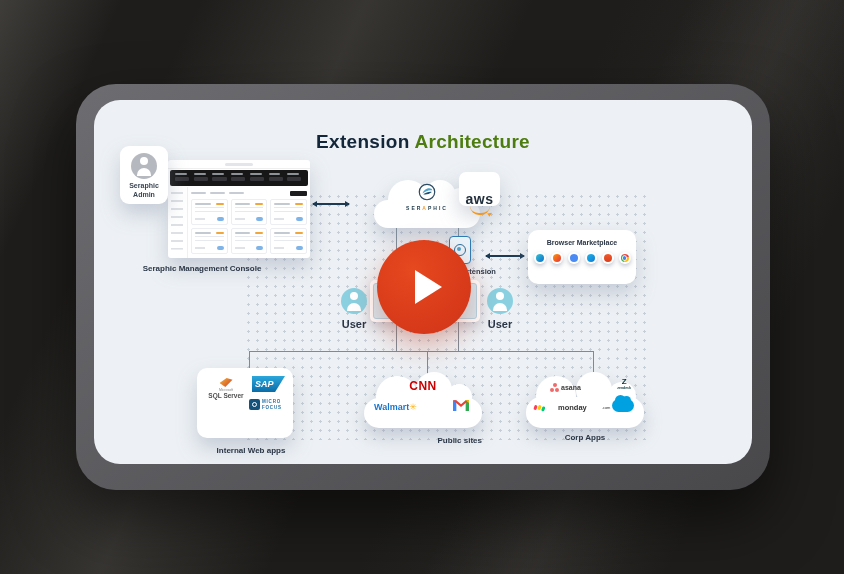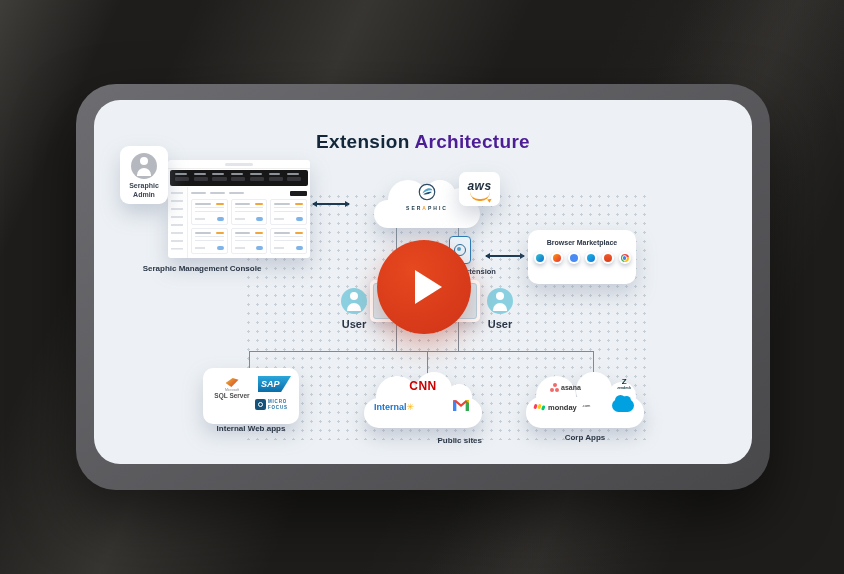--- a/index.html
+++ b/index.html
@@ -24,21 +24,21 @@
     background:#edf1f5;overflow:hidden;
   }
   .dots{
     position:absolute;left:150px;top:92px;width:402px;height:248px;z-index:0;opacity:.85;
     background-image:radial-gradient(circle,#bfc8d2 1px,transparent 1.3px);
     background-size:9px 9px;
   }
   
   .title{position:absolute;top:31px;left:0;width:100%;text-align:center;z-index:2;
     font-size:19px;font-weight:700;color:#14273a;letter-spacing:.3px;}
-  .title .hl{color:#4c1d95;}
+  .title .hl{color:#4d7c0f;}
   
   .card{position:absolute;background:#fff;box-shadow:0 10px 20px rgba(135,145,165,.38);}
   .cap{position:absolute;text-align:center;font-size:8px;font-weight:700;color:#2b3646;z-index:2;}
   .line{position:absolute;background:#7d8b97;z-index:1;}
   .arrow{position:absolute;height:2px;background:#1c3a52;z-index:2;}
   .arrow::before,.arrow::after{content:"";position:absolute;top:-2px;width:0;height:0;
     border-top:3px solid transparent;border-bottom:3px solid transparent;}
   .arrow::before{left:-1px;border-right:5px solid #1c3a52;}
   .arrow::after{right:-1px;border-left:5px solid #1c3a52;}
   .person{position:absolute;inset:0;}
@@ -83,21 +83,21 @@
   .cl-ser .b0{bottom:0;left:0;width:106px;height:28px;border-radius:14px;}
   .cl-ser .b1{left:14px;top:2px;width:40px;height:40px;border-radius:50%;}
   .cl-ser .b2{left:50px;top:2px;width:32px;height:32px;border-radius:50%;}
   .cl-ser .b3{left:74px;top:10px;width:24px;height:24px;border-radius:50%;}
   .ser-logo{position:absolute;left:44px;top:5px;width:18px;height:18px;}
   .ser-word{position:absolute;left:0;top:27px;width:100%;text-align:center;
     font-size:5px;font-weight:700;letter-spacing:2px;color:#25404f;}
   .ser-word .oa{color:#f09a38;}
   
   .aws{left:365px;top:72px;width:41px;height:34px;border-radius:7px;z-index:3;text-align:center;}
-  .aws .awst{font-size:12px;font-weight:700;color:#222f3d;letter-spacing:.5px;margin-top:8px;line-height:1;font-style:italic;}
+  .aws .awst{font-size:14px;font-weight:700;color:#222f3d;letter-spacing:.5px;margin-top:20px;line-height:1;}
   .aws-smile{width:20px;height:7px;margin:0 auto;border-bottom:2px solid #f7981d;border-radius:0 0 10px 10px;position:relative;}
   .aws-smile::after{content:"";position:absolute;right:-2px;bottom:-3px;width:0;height:0;
     border-left:4px solid #f7981d;border-top:2px solid transparent;border-bottom:2px solid transparent;transform:rotate(-35deg);}
   
   .ext{position:absolute;left:355px;top:136px;width:20px;height:26px;z-index:3;
     border:1.5px solid #2e7cb5;border-radius:4px;background:#eaf4fb;box-shadow:0 4px 8px rgba(120,140,170,.4);
     display:flex;align-items:center;justify-content:center;}
   .ext i{display:block;width:10px;height:10px;border:1px solid #2a6f9e;border-radius:50%;position:relative;}
   .ext i::after{content:"";position:absolute;left:2px;top:2px;width:4px;height:4px;border-radius:50%;background:#4da3cc;}
   .ext-label{left:344px;top:167px;width:80px;font-size:7.5px;}
@@ -115,21 +115,21 @@
   .bi-chrome{position:relative;background:conic-gradient(from -45deg,#ea4335 0 33%,#fbbc05 33% 66%,#34a853 66% 100%);}
   .bi-chrome::after{content:"";position:absolute;left:2.2px;top:2.2px;width:3.6px;height:3.6px;border-radius:50%;
     background:#4285f4;box-shadow:0 0 0 .8px #fff;}
   
   .user{position:absolute;width:26px;height:26px;border-radius:50%;background:#8ad0e0;z-index:2;}
   .user-label{width:40px;font-size:11px;}
   .laptop{position:absolute;left:276px;top:180px;width:110px;height:42px;background:#fff;border-radius:5px;
     box-shadow:0 6px 12px rgba(135,145,165,.35);z-index:2;}
   .laptop::after{content:"";position:absolute;inset:3px;background:#d6ebf4;border:1px solid #b3d6e6;border-radius:3px;}
   
-  .internal{left:109px;top:268px;width:96px;height:56px;border-radius:10px;z-index:2;}
+  .internal{left:103px;top:268px;width:96px;height:70px;border-radius:10px;z-index:2;}
   .sqls{position:absolute;left:6px;top:10px;width:46px;text-align:center;}
   .sql-arrow{width:13px;height:9px;margin:0 auto 1px;background:linear-gradient(135deg,#f2b43c,#cf3b23);
     clip-path:polygon(0 55%,55% 0,100% 20%,45% 100%);}
   .sql-ms{font-size:3.5px;color:#8a8a8a;line-height:1.2;}
   .sql-name{font-size:6.5px;font-weight:700;color:#4f4f4f;line-height:1.2;}
   .sap{position:absolute;left:55px;top:8px;width:33px;height:16px;
     background:linear-gradient(180deg,#2ba7dc,#0a6ca8);clip-path:polygon(0 0,100% 0,70% 100%,0 100%);
     color:#fff;font-weight:700;font-style:italic;font-size:9px;line-height:16px;padding-left:3px;box-sizing:border-box;}
   .mf{position:absolute;left:52px;top:31px;display:flex;align-items:center;gap:2px;}
   .mf-icon{width:11px;height:11px;background:#15537a;border-radius:2px;position:relative;}
@@ -152,21 +152,21 @@
   .cl-corp .b3{left:82px;top:12px;width:28px;height:28px;border-radius:50%;}
   .asana{position:absolute;left:24px;top:13px;display:flex;align-items:center;gap:2px;}
   .asana-dots{position:relative;width:9px;height:8px;}
   .asana-dots::before{content:"";position:absolute;left:2.5px;top:0;width:4px;height:4px;border-radius:50%;background:#f06a6a;}
   .asana-dots::after{content:"";position:absolute;left:0;top:4.5px;width:4px;height:4px;border-radius:50%;background:#f06a6a;
     box-shadow:5px 0 0 #f06a6a;}
   .asana-label{font-size:7px;font-weight:600;color:#3d3d3d;}
   .zendesk{position:absolute;right:13px;top:8px;text-align:center;line-height:1.1;}
   .zd-glyph{font-size:8px;font-weight:800;color:#03363d;}
   .zd-label{font-size:3.5px;font-weight:600;color:#03363d;}
-  .monday{position:absolute;left:8px;top:33px;display:flex;align-items:flex-start;gap:5px;}
+  .monday{position:absolute;left:8px;top:33px;display:flex;align-items:center;gap:15px;}
   .mo-dots{position:relative;width:9px;height:7px;}
   .mo-dots::before{content:"";position:absolute;left:0;top:1px;width:3px;height:5px;border-radius:2px;background:#ff3d57;transform:rotate(20deg);}
   .mo-dots::after{content:"";position:absolute;left:3.5px;top:1px;width:3px;height:5px;border-radius:2px;background:#ffcb00;transform:rotate(20deg);
     box-shadow:4px 0 0 #00ca72;}
   .mo-label{font-size:7.5px;font-weight:700;color:#333;}
   .mo-suffix{font-size:4px;font-weight:400;color:#333;}
   .sforce{position:absolute;right:10px;top:29px;width:22px;height:13px;background:#00a1e0;border-radius:8px;}
   .sforce::before{content:"";position:absolute;left:3px;top:-4px;width:11px;height:11px;border-radius:50%;background:#00a1e0;}
   .sforce::after{content:"";position:absolute;right:3px;top:-3px;width:9px;height:9px;border-radius:50%;background:#00a1e0;}
   
@@ -338,29 +338,29 @@
     </div>
     <div class="sap">SAP</div>
     <div class="mf">
       <div class="mf-icon"></div>
       <div class="mf-text">
           <div>MICRO</div>
           <div>FOCUS</div>
         </div>
     </div>
   </div>
-  <div class="cap" style="left:109px;top:324px;width:96px;">Internal Web apps</div>
+  <div class="cap" style="left:109px;top:346px;width:96px;">Internal Web apps</div>
 
   <div class="cloud cl-pub">
     <i class="b0"></i>
       <i class="b1"></i>
       <i class="b2"></i>
       <i class="b3"></i>
     <div class="cnn">CNN</div>
-    <div class="walmart"><span>Internal</span><span class="spark">✳</span></div>
+    <div class="walmart"><span>Walmart</span><span class="spark">✳</span></div>
     <svg class="gmail" width="16" height="12" viewBox="0 0 24 18">
       <rect x="0" y="2" width="5" height="16" fill="#4285f4"></rect>
       <rect x="19" y="2" width="5" height="16" fill="#34a853"></rect>
       <path d="M0 2 L5 2 L12 8 L19 2 L24 2 L12 12 Z" fill="#ea4335"></path>
       <path d="M19 2 L24 2 L24 6 Z" fill="#fbbc05"></path>
     </svg>
   </div>
   <div class="cap" style="left:270px;top:336px;width:118px;text-align:right;">Public sites</div>
 
   <div class="cloud cl-corp">

